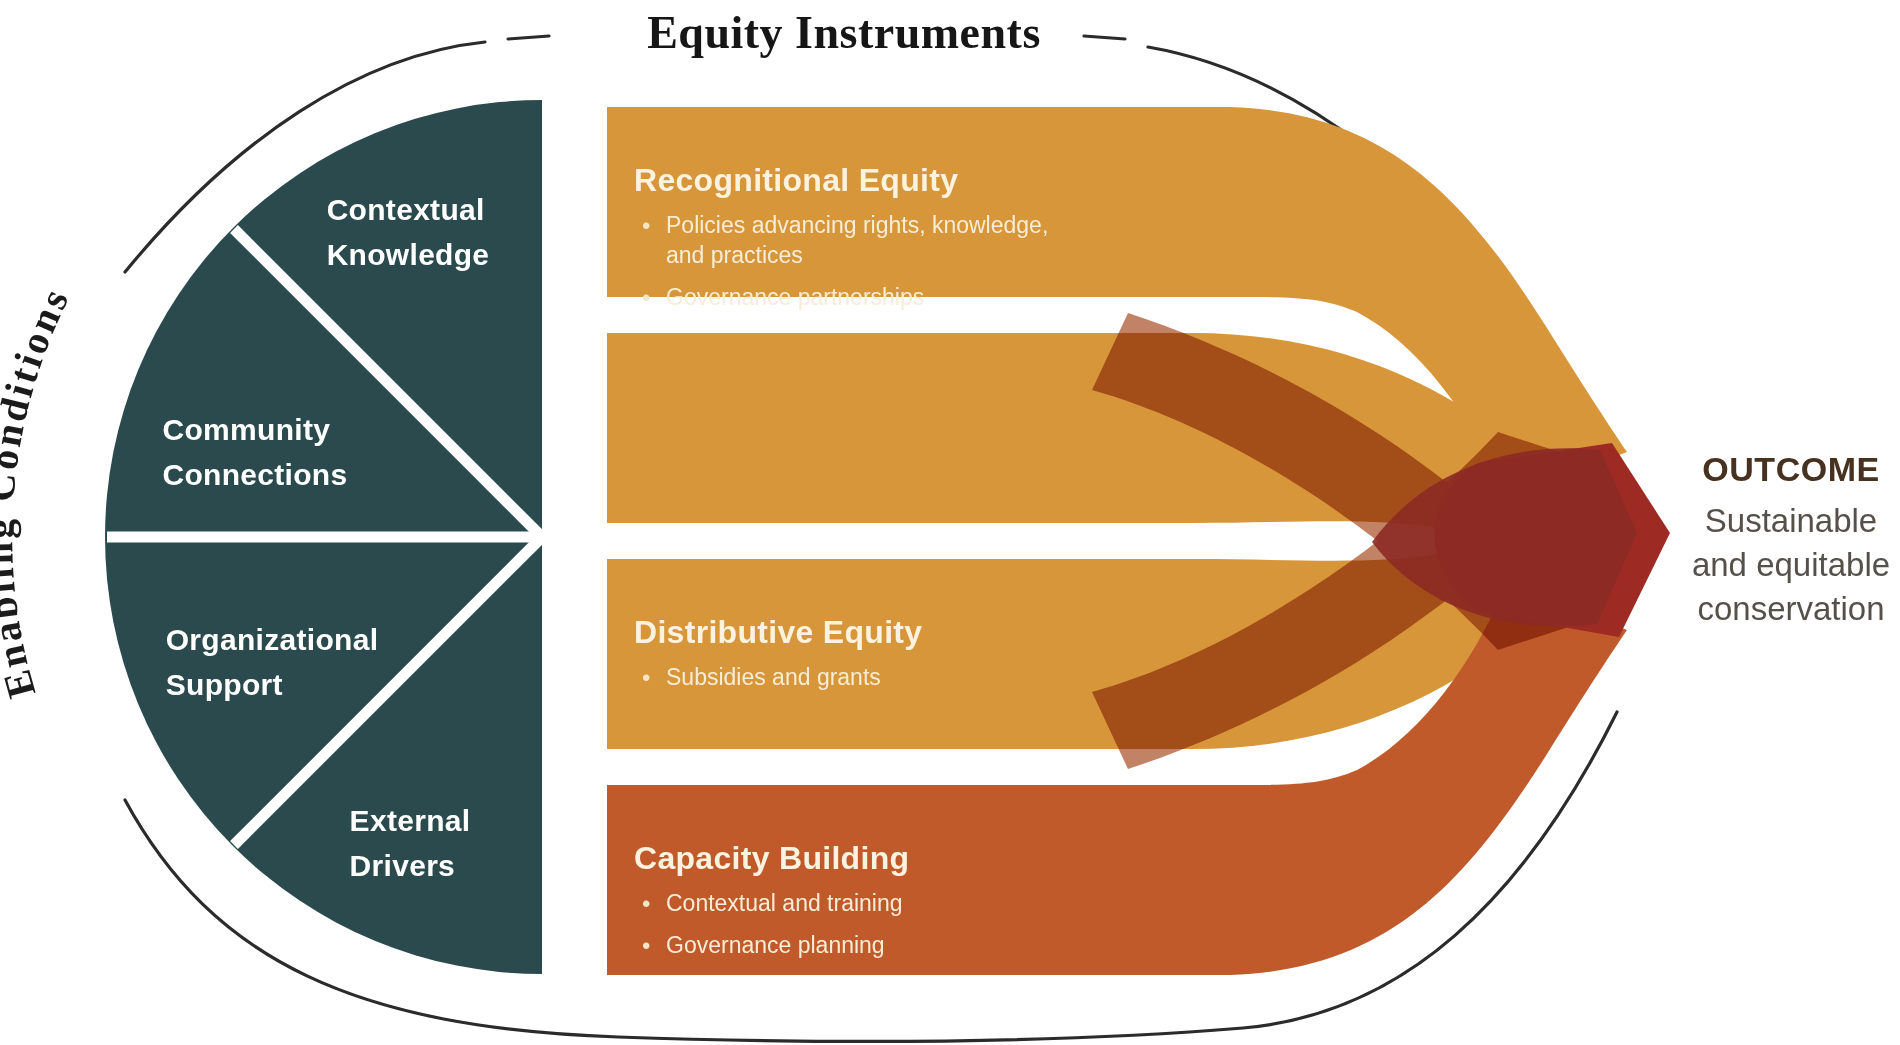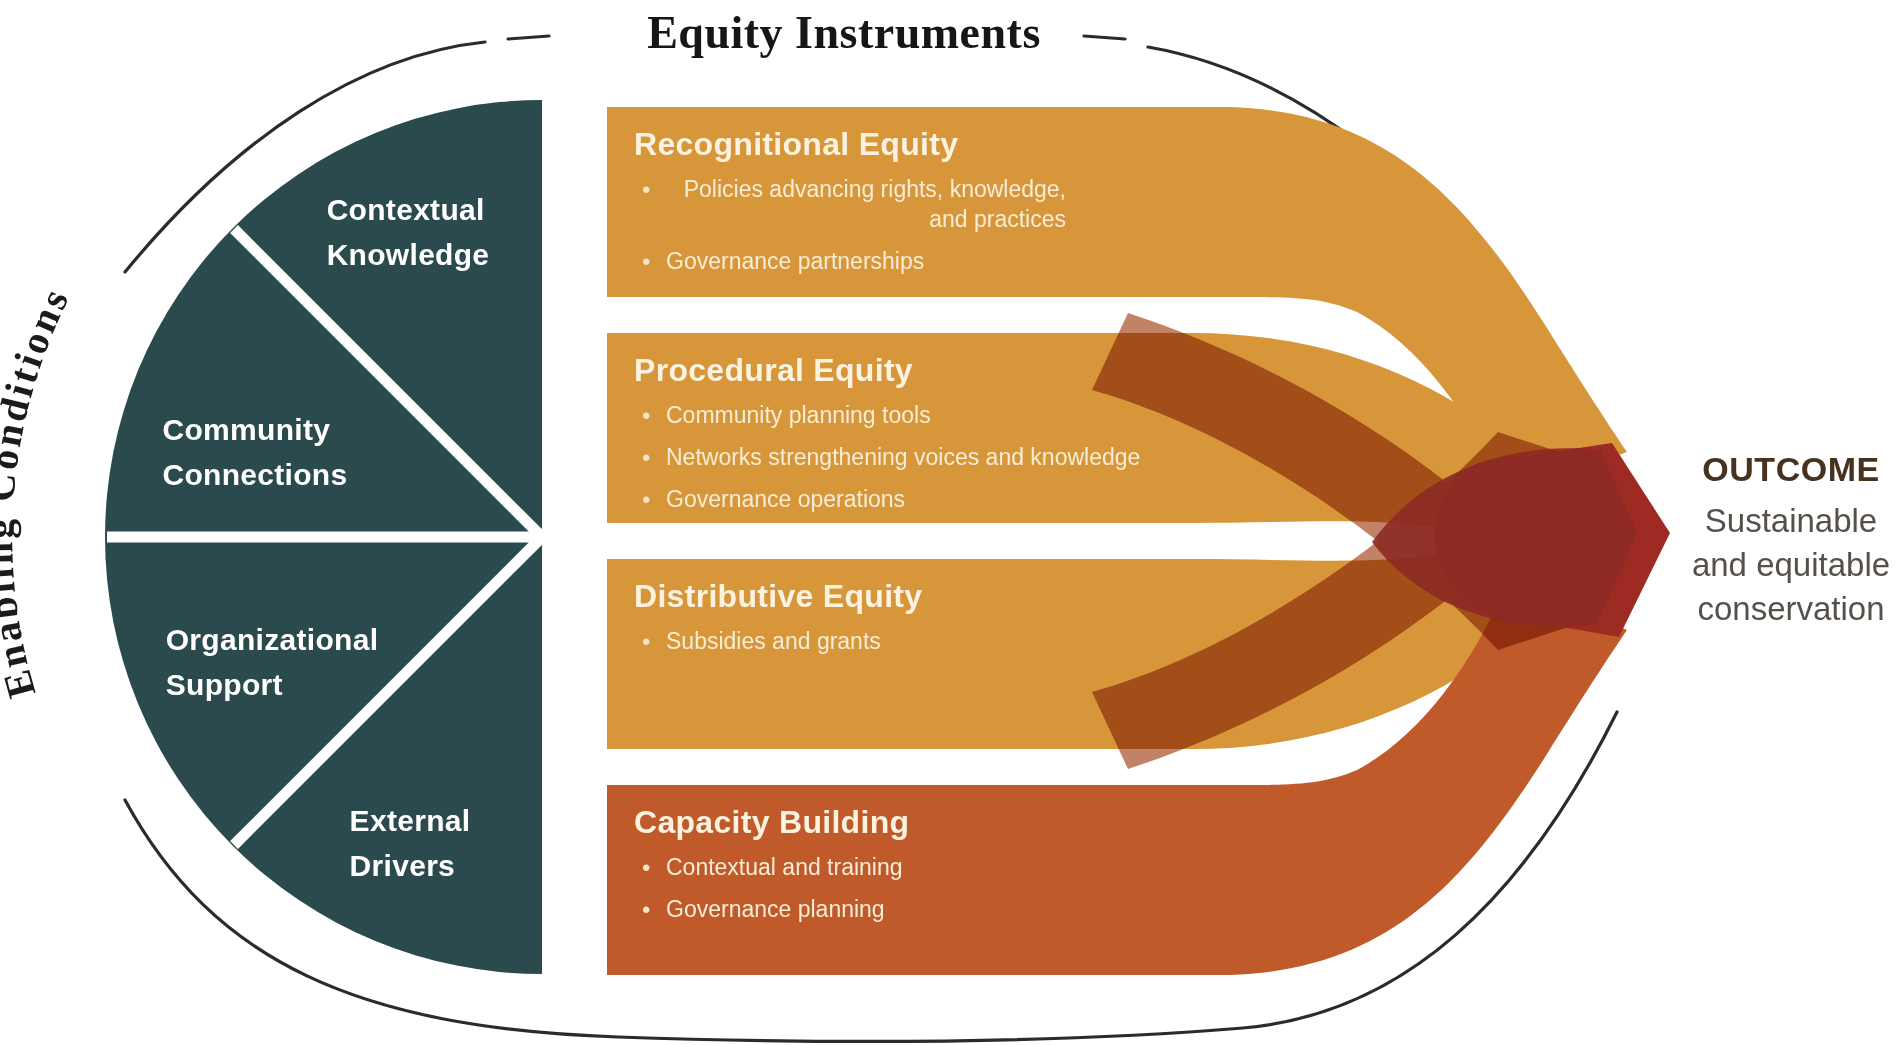--- a/index.html
+++ b/index.html
@@ -16,34 +16,34 @@
   .sector-label{
     position:absolute;transform:translate(-50%,-50%);
     color:#ffffff;font-weight:bold;font-size:30px;line-height:1.5;
     text-align:left;white-space:pre-line;letter-spacing:0.3px;
   }
   .sector-contextual{left:408px;top:232px;}
   .sector-community{left:255px;top:452px;}
   .sector-organizational{left:272px;top:642px;margin-top:20px;}
   .sector-external{left:410px;top:843px;}
 
-  .band-text{position:absolute;left:634px;width:540px;}
+  .band-text{position:absolute;left:634px;width:540px;margin-top:36px;}
   .band-1{top:126px;}
   .band-2{top:352px;}
   .band-3{top:578px;}
   .band-4{top:804px;}
   .band-title{
     font-size:32px;font-weight:bold;color:#FBF2DF;margin:0 0 12px 0;letter-spacing:0.3px;
   }
   .band-bullets{list-style:none;margin:0;padding:0;}
   .band-bullets li{
     position:relative;font-size:23px;line-height:1.3;color:#F7EDD7;
     padding-left:32px;margin:0 0 12px 0;max-width:520px;
   }
-  .band-bullets li.w-narrow{max-width:400px;text-align:right;}
+  .band-bullets li.w-narrow{max-width:400px;}
   .band-bullets li::before{
     content:"\2022";position:absolute;left:8px;top:-1px;color:#F3E6C8;font-size:24px;
   }
 
   .outcome-block{
     position:absolute;left:1791px;top:450px;transform:translateX(-50%);
     text-align:center;width:240px;
   }
   .outcome-label{
     font-size:34px;font-weight:bold;color:#47321F;letter-spacing:0.5px;margin:0 0 10px 0;
@@ -113,28 +113,20 @@
 Drivers</div>
 
   <div class="band-text band-1">
     <div class="band-title">Recognitional Equity</div>
     <ul class="band-bullets">
       <li class="w-narrow">Policies advancing rights, knowledge, and practices</li>
       <li>Governance partnerships</li>
     </ul>
   </div>
 
-  <div class="band-text band-2">
-    <div class="band-title">Procedural Equity</div>
-    <ul class="band-bullets">
-      <li>Community planning tools</li>
-      <li>Networks strengthening voices and knowledge</li>
-      <li>Governance operations</li>
-    </ul>
-  </div>
 
   <div class="band-text band-3">
     <div class="band-title">Distributive Equity</div>
     <ul class="band-bullets">
       <li>Subsidies and grants</li>
     </ul>
   </div>
 
   <div class="band-text band-4">
     <div class="band-title">Capacity Building</div>

